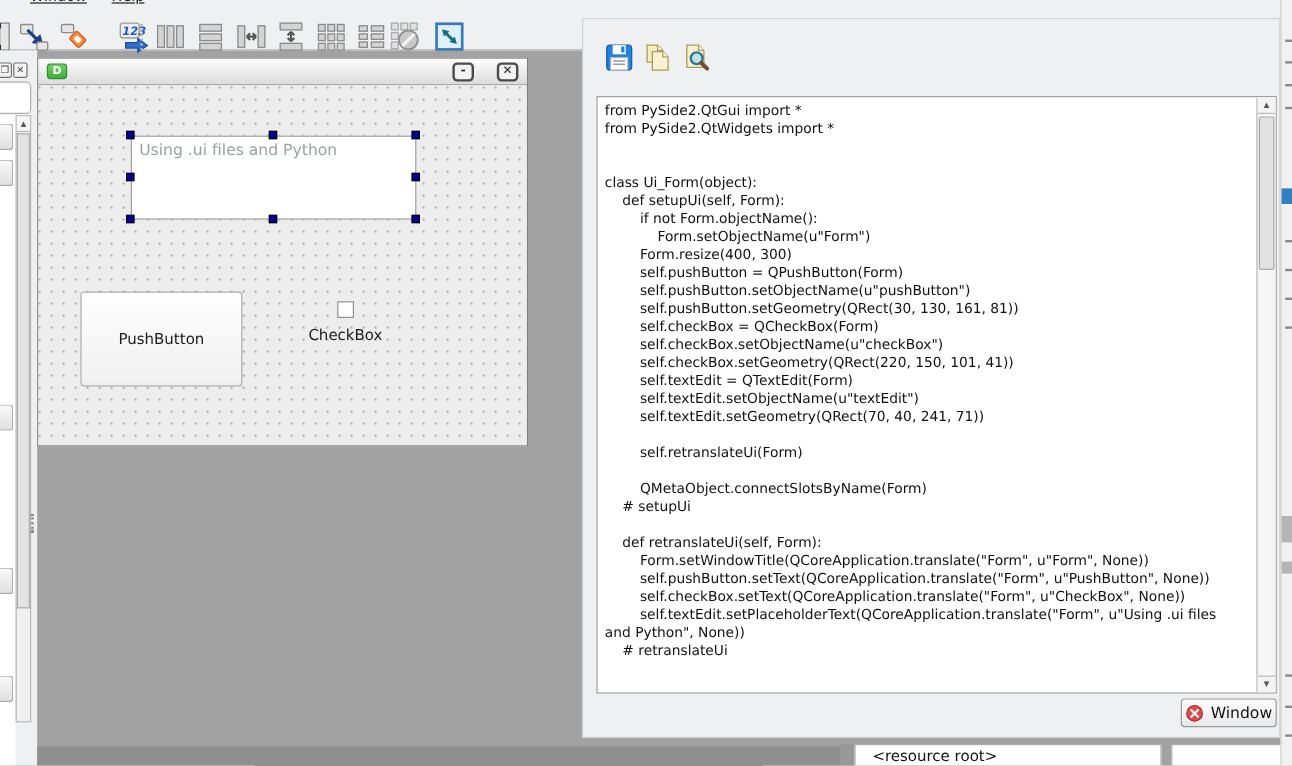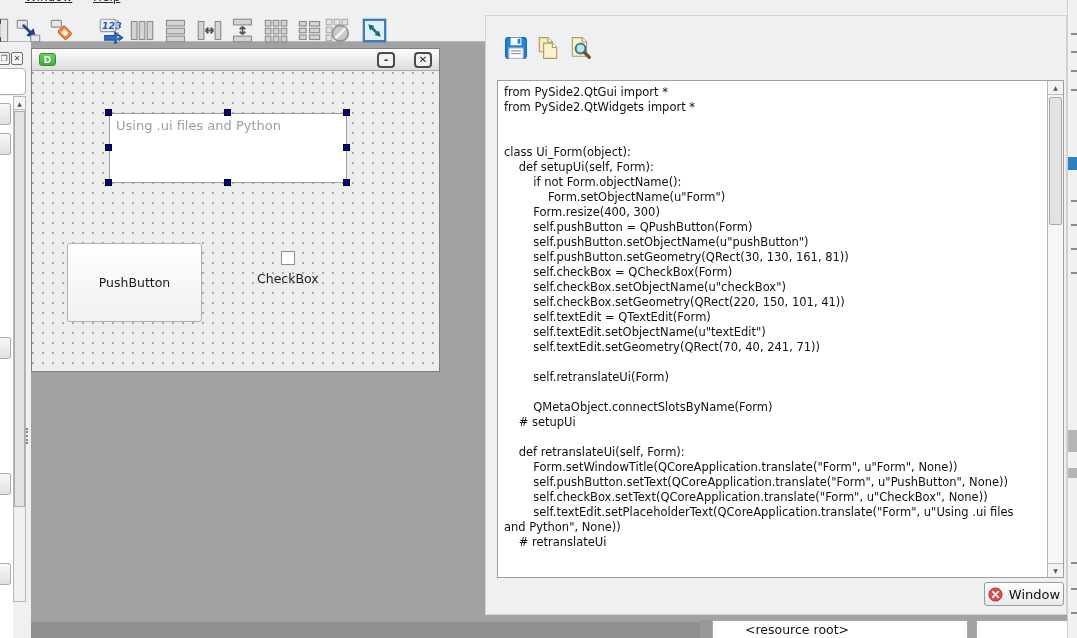--- a/index.html
+++ b/index.html
@@ -309,21 +309,21 @@
       <svg viewBox="0 0 16 16">
           <circle cx="8" cy="8" r="7" fill="#dd4b4b" stroke="#a83232"></circle>
           <path d="M5 5 L11 11 M11 5 L5 11" stroke="#fff" stroke-width="1.8" stroke-linecap="round"></path>
         </svg>
       <span>Window</span>
     </div>
   </div>
 
   <div class="abs bottom-bar"></div>
   <div class="abs bottom-div"></div>
-  <div class="abs res-panel" style="left:712px; width:256px; padding-left:32px">&lt;resource root&gt;</div>
+  <div class="abs res-panel" style="left:712px; width:256px; padding-left:14px">&lt;resource root&gt;</div>
   <div class="abs res-panel" style="left:976px; width:101px"></div>
 
   <div class="abs right-strip">
     <div class="rs-dash" style="top:33px"></div>
     <div class="rs-dash" style="top:51px"></div>
     <div class="rs-dash" style="top:70px"></div>
     <div class="rs-dash" style="top:89px"></div>
     <div class="rs-blue" style="top:157px"></div>
     <div class="rs-dash" style="top:200px"></div>
     <div class="rs-dash" style="top:224px"></div>

